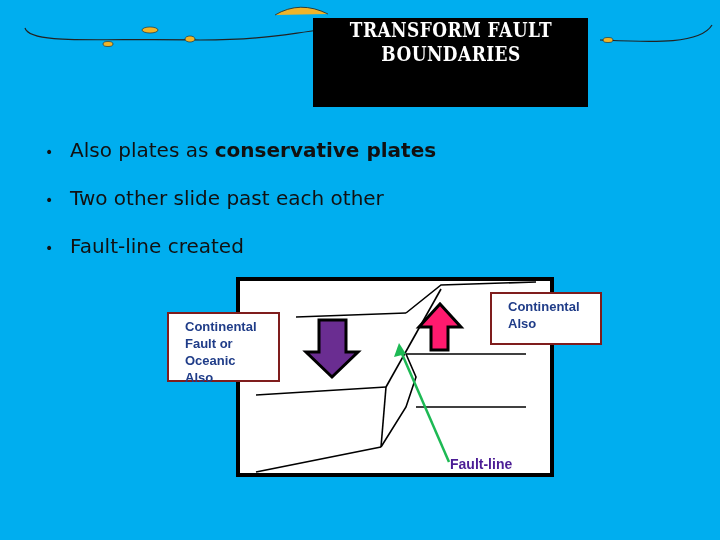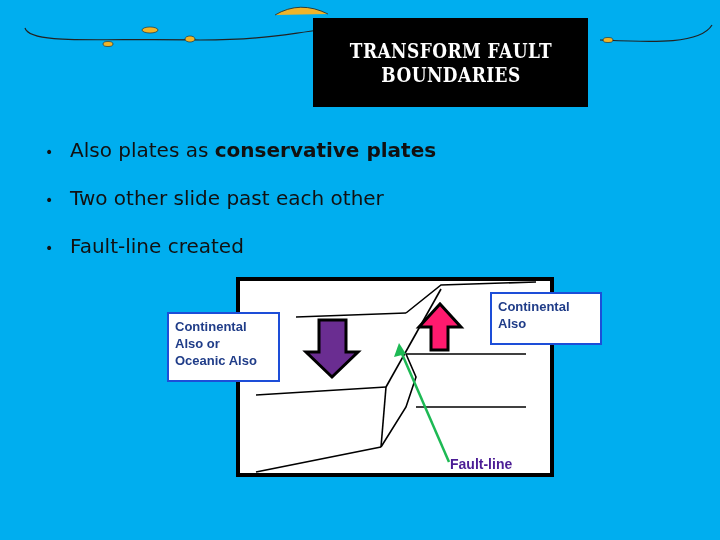--- a/index.html
+++ b/index.html
@@ -1,25 +1,25 @@
 <!DOCTYPE html>
 <html><head>
 <meta charset="utf-8">
 <style>
   html, body { margin:0; padding:0; }
   body { width:720px; height:540px; background:#00aeef; position:relative; overflow:hidden; font-family:"DejaVu Sans", sans-serif; }
   .vine { position:absolute; left:0; top:0; width:720px; height:60px; }
-  .title-box { position:absolute; left:313px; top:18px; width:275px; height:89px; background:#000; display:flex; flex-direction:column; align-items:center; justify-content:center; }
+  .title-box { position:absolute; left:313px; top:18px; width:275px; height:89px; background:#000; display:flex; flex-direction:column; align-items:center; }
   .title-box span { color:#fff; font-family:"DejaVu Serif", serif; font-weight:bold; font-size:20px; line-height:24px; letter-spacing:0.5px; transform:scaleX(0.85); text-transform:uppercase; }
   .bullets { position:absolute; left:45px; top:138px; margin:0; padding:0; list-style:none; }
   .bullets li { font-family:"DejaVu Sans", sans-serif; font-size:20px; color:#111; height:48px; display:flex; align-items:flex-start; }
   .bullets .dot { width:25px; font-size:14px; line-height:28px; }
   .bullets b { font-weight:bold; }
   .diagram { position:absolute; left:236px; top:277px; width:318px; height:200px; background:#fff; border:4px solid #000; box-sizing:border-box; }
-  .label { position:absolute; background:#fff; border:2px solid #1d4ed8; color:#1f3c88; font-family:"Liberation Sans", sans-serif; font-weight:bold; font-size:13px; line-height:17px; padding:4px 6px; box-sizing:border-box; }
+  .label { position:absolute; background:#fff; border:2px solid #7f1d1d; color:#1f3c88; font-family:"Liberation Sans", sans-serif; font-weight:bold; font-size:13px; line-height:17px; padding:4px 16px; box-sizing:border-box; }
   .lbl-left { left:167px; top:312px; width:113px; height:70px; }
   .lbl-right { left:490px; top:292px; width:112px; height:53px; }
   .fault-label { position:absolute; left:450px; top:456px; font-family:"Liberation Sans", sans-serif; font-weight:bold; font-size:14px; color:#4c1d95; }
   svg.art { position:absolute; left:236px; top:277px; }
 </style>
 </head>
 <body>
 
 <svg class="vine" viewBox="0 0 720 60">
   <path d="M25 28 C30 45, 100 38, 200 40 C260 40, 280 35, 320 30" stroke="#222" fill="none" stroke-width="1.2"></path>
@@ -62,20 +62,20 @@
     <path d="M180 130 L290 130"></path>
   </g>
   <polygon points="83,43 110,43 110,75 122,75 96,100 70,75 83,75" fill="#6a2d91" stroke="#000" stroke-width="3"></polygon>
   <polygon points="195,73 212,73 212,50 225,50 204,27 183,50 195,50" fill="#ff1a6e" stroke="#000" stroke-width="3" transform="translate(0,0)"></polygon>
   <line x1="213" y1="185" x2="163" y2="70" stroke="#1db954" stroke-width="2.5"></line>
   <polygon points="163,66 158,80 170,77" fill="#1db954"></polygon>
 </svg>
 
 <div class="label lbl-left">
   <div>Continental</div>
-  <div>Also or</div>
+  <div>Fault or</div>
   <div>Oceanic Also</div>
 </div>
 <div class="label lbl-right">
   <div>Continental</div>
   <div>Also</div>
 </div>
 <div class="fault-label">Fault-line</div>
 
 </body></html>

